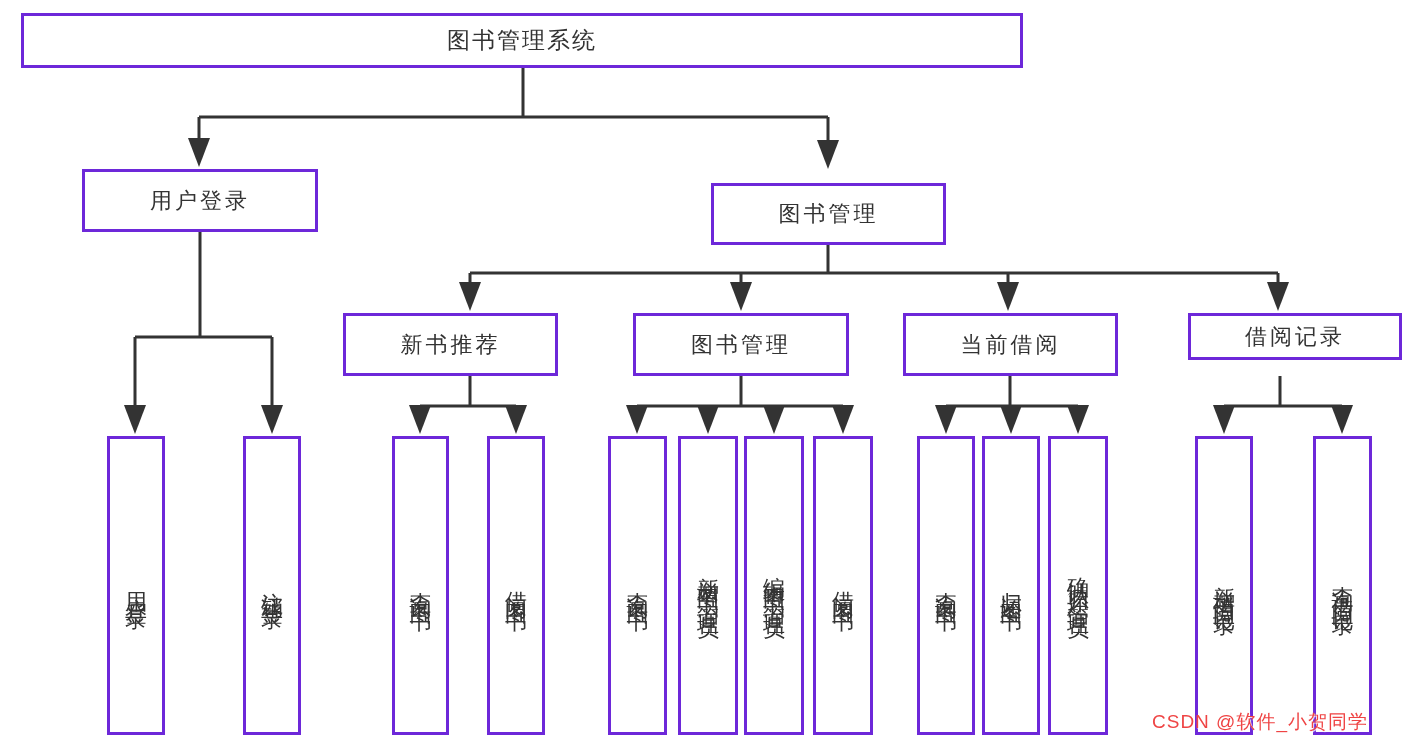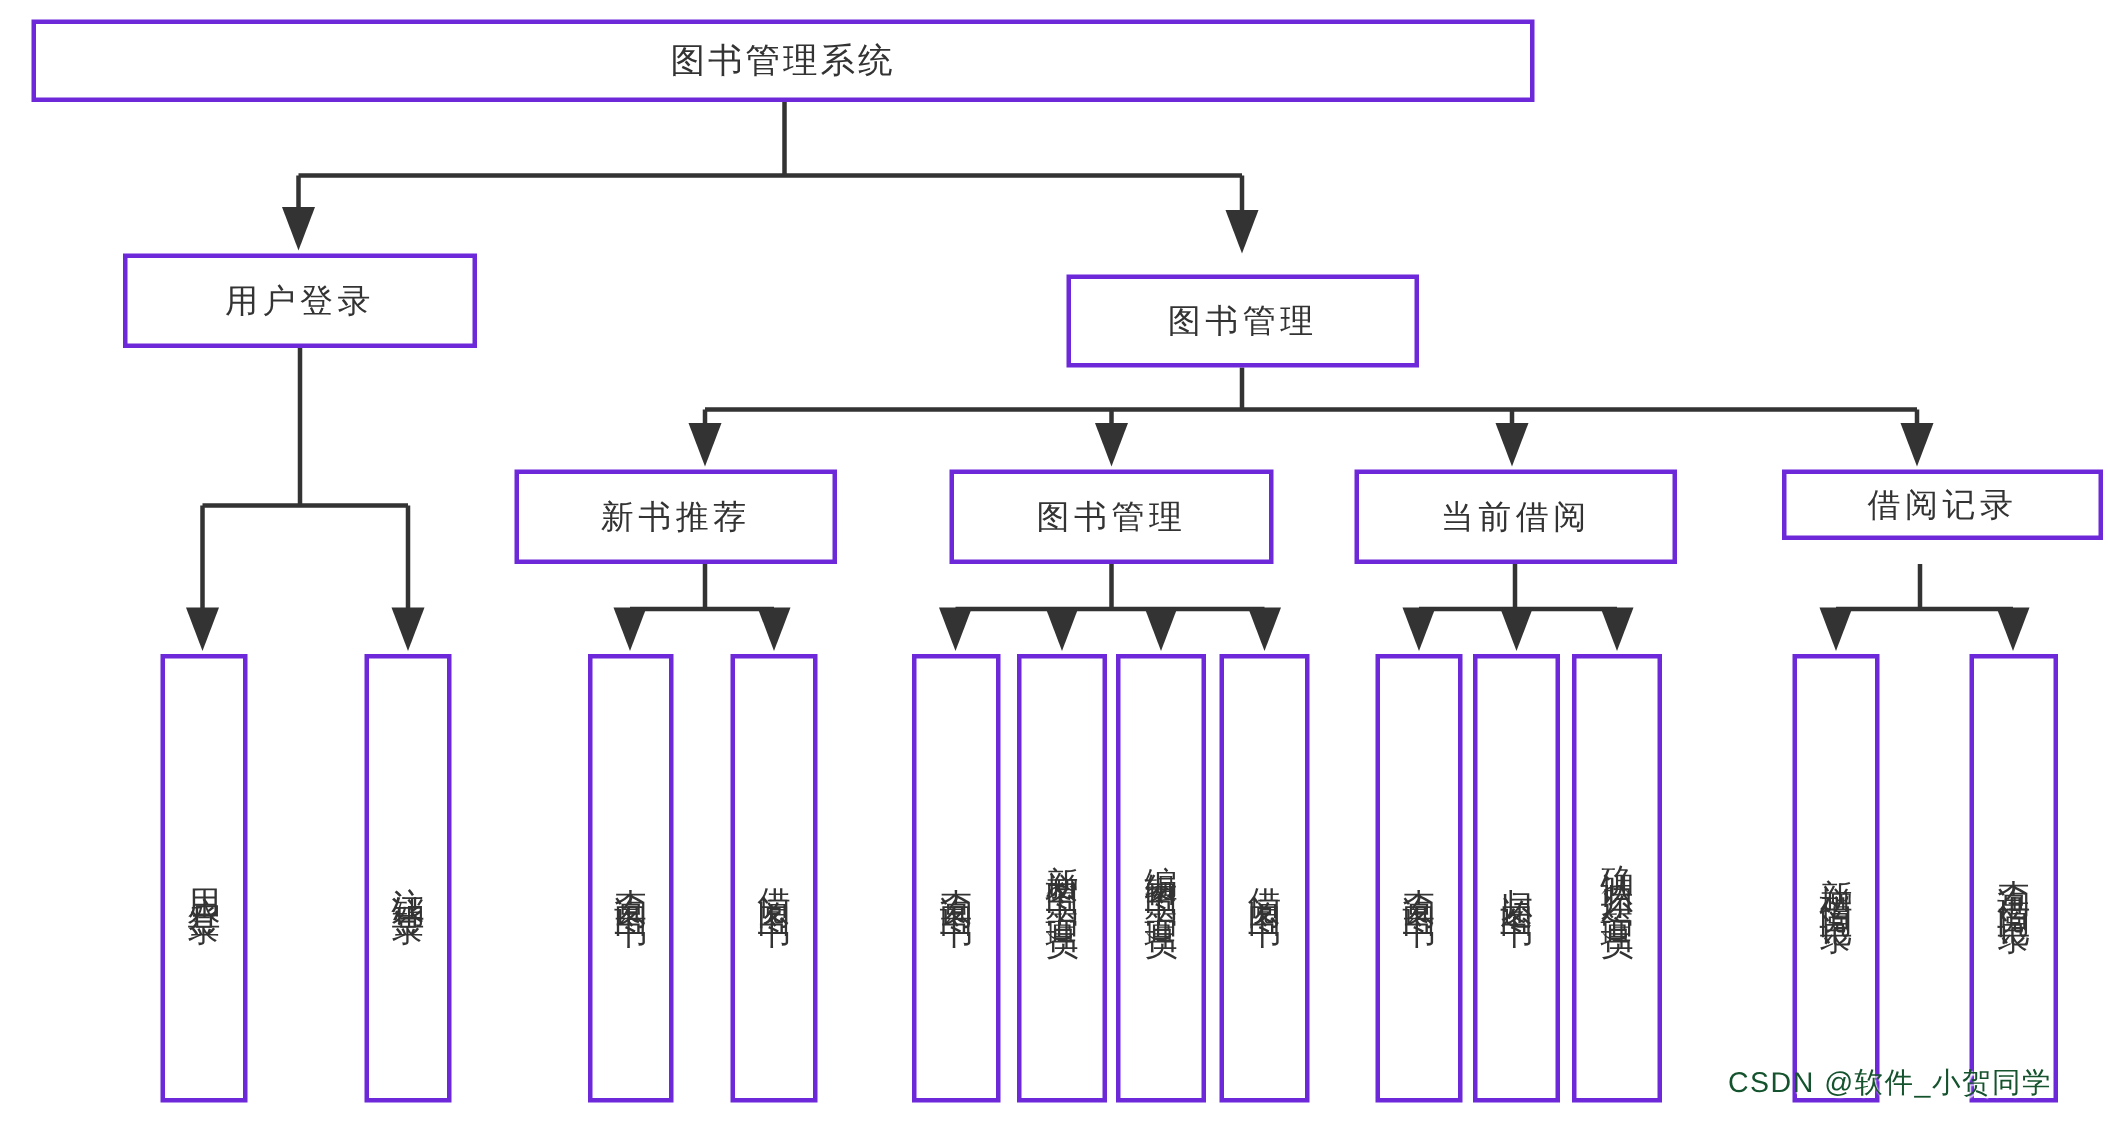--- a/index.html
+++ b/index.html
@@ -33,21 +33,21 @@
     text-orientation:mixed;
     font-size:22px;
     letter-spacing:6px;
     color:#333333;
     line-height:1;
   }
   .watermark{
     position:absolute;
     left:1152px;top:709px;
     font-size:19px;
-    color:#14532d;
+    color:#ef4444;
     letter-spacing:1px;
     white-space:nowrap;
     text-shadow:1px 1px 1px #ffffff;
   }
 </style>
 </head>
 <body>
 
 <div id="canvas">
 

